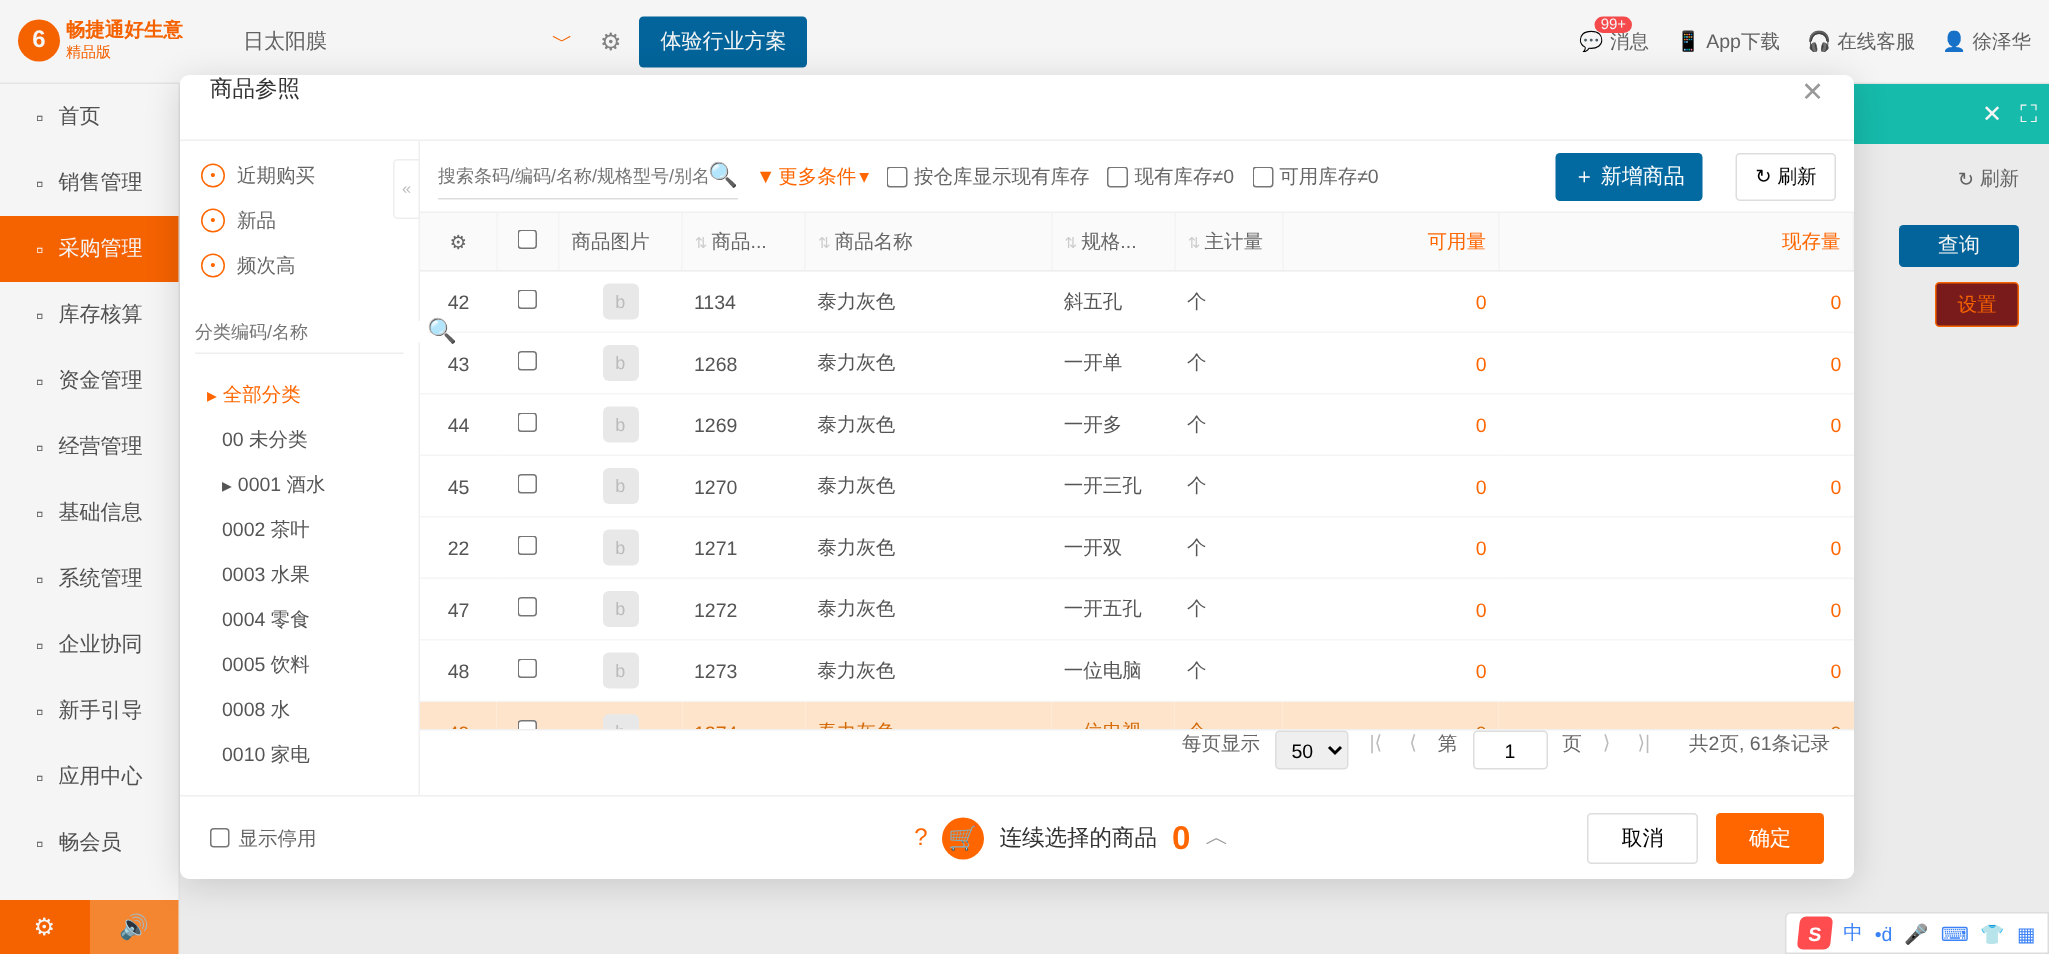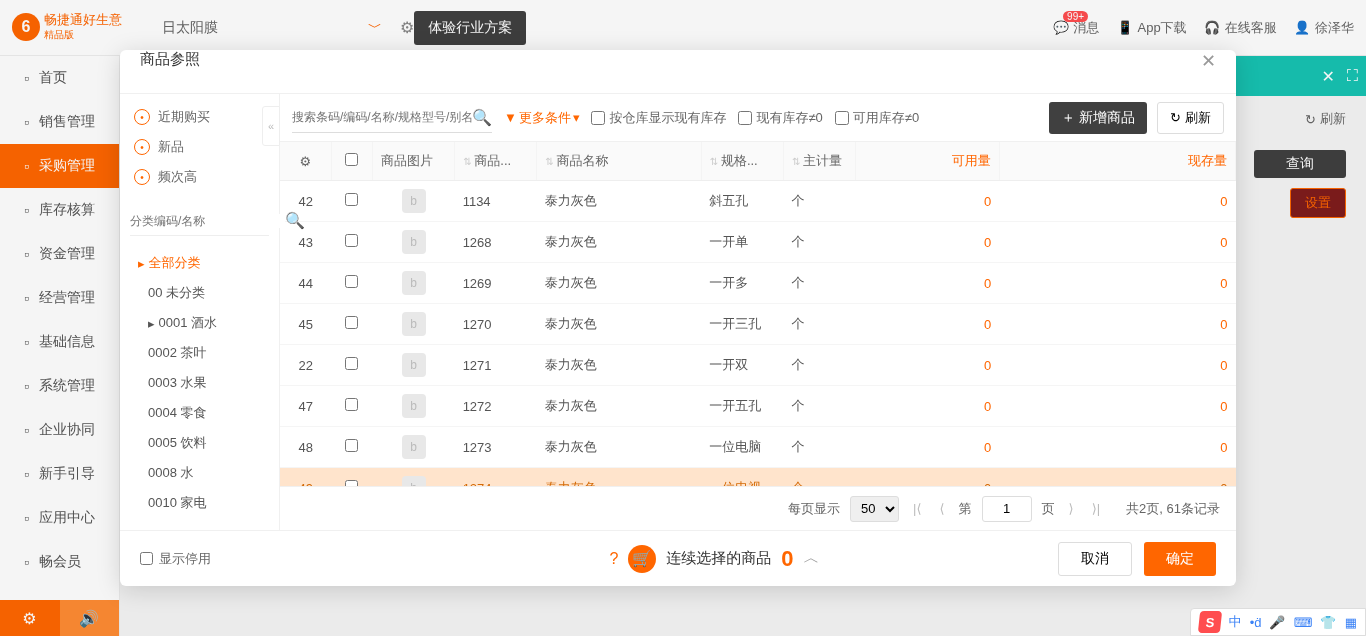--- a/index.html
+++ b/index.html
@@ -2,25 +2,25 @@
 <html><head>
 <meta charset="utf-8">
 <style>
 * { margin: 0; padding: 0; box-sizing: border-box; font-family: "Microsoft YaHei", Arial, sans-serif; }
 body { background: #f5f5f5; width: 1366px; height: 636px; overflow: hidden; position: relative; }
 
 
 .header { height: 56px; background: #fff; display: flex; align-items: center; padding: 0 12px; border-bottom: 1px solid #eee; }
 .logo { display: flex; align-items: center; gap: 4px; margin-right: 10px; }
 .logo-icon { width: 28px; height: 28px; background: #ff6600; border-radius: 50%; display: flex; align-items: center; justify-content: center; color: #fff; font-weight: bold; font-size: 16px; }
-.logo-text { color: #ff6600; font-size: 13px; font-weight: normal; line-height: 1.1; }
+.logo-text { color: #ff6600; font-size: 13px; font-weight: bold; line-height: 1.1; }
 .logo-sub { color: #ff6600; font-size: 10px; }
 .org-select { margin-left: 20px; height: 36px; width: 240px; border: none; display: flex; align-items: center; justify-content: space-between; padding: 0 10px; color: #666; font-size: 14px; }
 .header-gear { margin-left: 8px; color: #888; cursor: pointer; }
-.btn-orange { background: #404040; color: #fff; border: none; padding: 8px 14px; border-radius: 3px; font-size: 14px; cursor: pointer; }
+.btn-orange { background: #0369a1; color: #fff; border: none; padding: 8px 14px; border-radius: 3px; font-size: 14px; cursor: pointer; margin-left: 12px; }
 .header-right { margin-left: auto; display: flex; align-items: center; gap: 18px; color: #666; font-size: 13px; }
 .header-item { display: flex; align-items: center; gap: 4px; cursor: pointer; position: relative; }
 .badge { position: absolute; top: -8px; left: 10px; background: #ff4d4f; color: #fff; font-size: 10px; padding: 0 4px; border-radius: 8px; }
 
 
 .sidebar { position: absolute; left: 0; top: 56px; bottom: 0; width: 120px; background: #fff; border-right: 1px solid #eee; }
 .sidebar-item { height: 44px; display: flex; align-items: center; padding-left: 24px; gap: 10px; color: #555; font-size: 14px; cursor: pointer; }
 .sidebar-item.active { background: #ff6600; color: #fff; }
 .sidebar-bottom { position: absolute; bottom: 0; left: 0; right: 0; height: 36px; background: #ff8c33; display: flex; }
 .sidebar-bottom > div { flex: 1; display: flex; align-items: center; justify-content: center; color: #fff; cursor: pointer; }
@@ -58,37 +58,37 @@
 
 
 .mright { flex: 1; display: flex; flex-direction: column; }
 .toolbar { height: 48px; display: flex; align-items: center; padding: 0 12px; gap: 12px; border-bottom: 1px solid #f0f0f0; }
 .search-box { flex: 0 0 200px; border-bottom: 1px solid #ddd; height: 30px; display: flex; align-items: center; }
 .search-box input { flex: 1; border: none; outline: none; font-size: 12px; }
 .icon-search { color: #ff6600; cursor: pointer; }
 .more-cond { color: #ff6600; font-size: 13px; display: flex; align-items: center; gap: 2px; cursor: pointer; }
 .chk { display: flex; align-items: center; gap: 4px; font-size: 13px; color: #666; }
 .chk input { width: 14px; height: 14px; }
-.toolbar-right { margin-left: auto; display: flex; gap: 10px; }
+.toolbar-right { margin-left: auto; display: flex; gap: 22px; }
 .btn-plain { border: 1px solid #ddd; background: #fff; padding: 6px 12px; border-radius: 3px; font-size: 13px; cursor: pointer; display: flex; align-items: center; gap: 4px; }
 
 
 .table-wrap { flex: 1; overflow: auto; }
 table { width: 100%; border-collapse: collapse; font-size: 13px; }
 thead th { background: #fafafa; border-bottom: 1px solid #eee; border-right: 1px solid #f4f4f4; padding: 10px 8px; color: #666; font-weight: normal; text-align: left; white-space: nowrap; }
 thead th.num, tbody td.num { text-align: right; color: #ff6600; }
 tbody td { padding: 8px 8px; border-bottom: 1px solid #f5f5f5; color: #555; }
 tbody tr.highlight { background: #ffe4cc; }
 tbody tr.highlight td { color: #d46b08; }
 .th-sort::before { content: "⇅ "; color: #ccc; font-size: 10px; }
 .img-placeholder { width: 24px; height: 24px; background: #e8e8e8; border-radius: 4px; display: inline-flex; align-items: center; justify-content: center; color: #bbb; font-size: 12px; }
 td.center, th.center { text-align: center; }
 
 
-.pager { height: 44px; border-top: 1px solid #f0f0f0; display: flex; align-items: center; justify-content: flex-end; padding: 0 16px; gap: 10px; font-size: 13px; color: #666; }
+.pager { height: 44px; border-top: 1px solid #f0f0f0; display: flex; justify-content: flex-end; padding: 0 16px; gap: 10px; font-size: 13px; color: #666; }
 .pager select, .pager input { border: 1px solid #ddd; border-radius: 3px; height: 26px; padding: 0 6px; font-size: 13px; }
 .pager .nav { color: #bbb; cursor: pointer; padding: 0 4px; }
 
 
 .modal-footer { height: 56px; border-top: 1px solid #f0f0f0; display: flex; align-items: center; padding: 0 20px; }
 .footer-left { display: flex; align-items: center; gap: 6px; font-size: 13px; color: #666; }
 .footer-center { margin-left: auto; margin-right: auto; display: flex; align-items: center; gap: 10px; transform: translateX(80px); }
 .cart-badge { width: 28px; height: 28px; border-radius: 50%; background: #ff6600; color: #fff; display: flex; align-items: center; justify-content: center; }
 .count-big { color: #ff6600; font-size: 22px; font-weight: bold; }
 .footer-right { display: flex; gap: 12px; }

